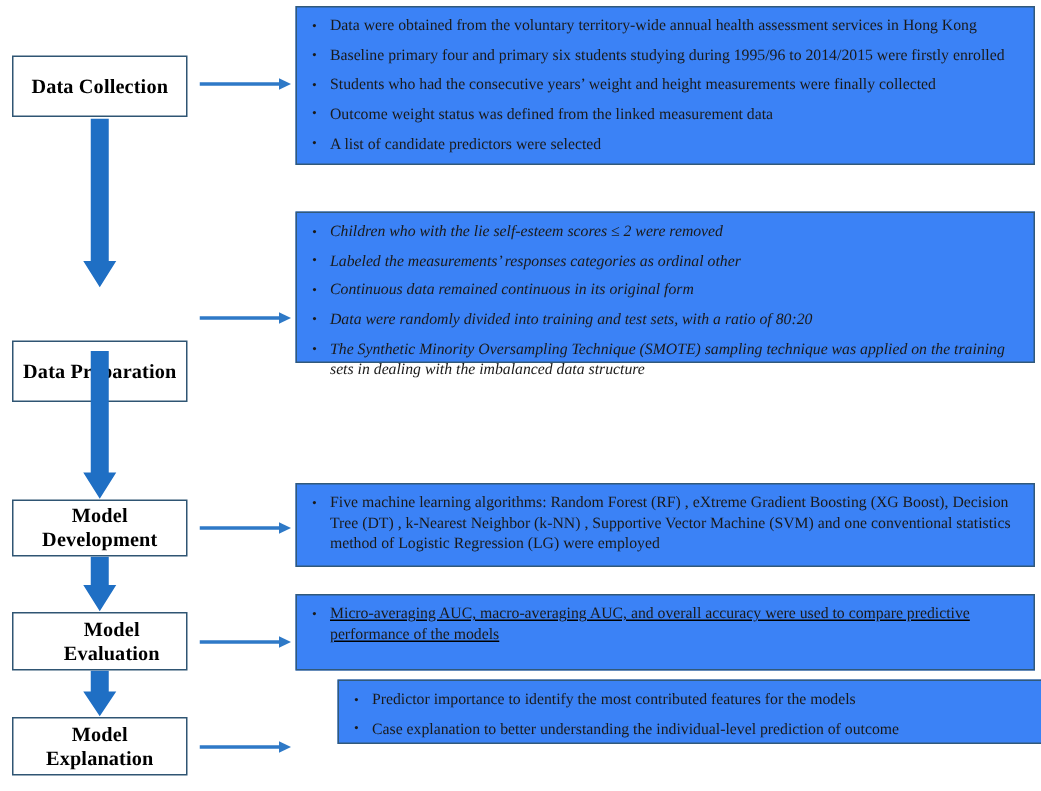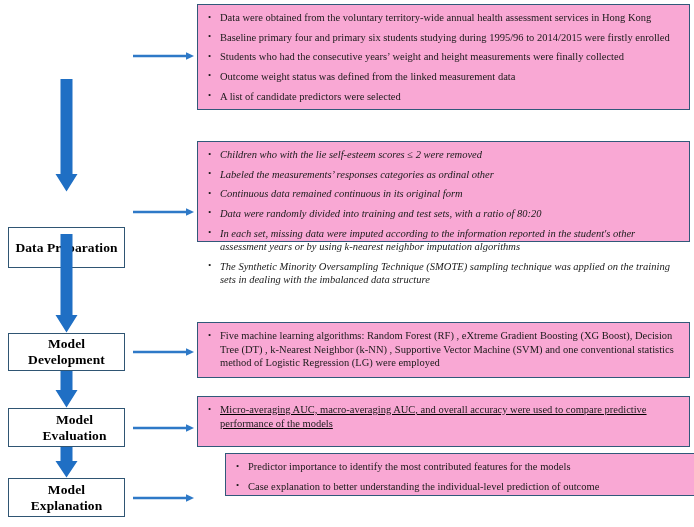--- a/index.html
+++ b/index.html
@@ -42,21 +42,21 @@
     letter-spacing: 0.1px;
     white-space: pre-line;
     padding: 0 4px;
   }
 
   
   .detail-panel {
     position: absolute;
     box-sizing: border-box;
     border: 1.4px solid #31597a;
-    background: #f9a8d4;
+    background: #3b82f6;
     padding: 6px 8px 6px 6px;
   }
   .bullet-list {
     margin: 0;
     padding: 0;
     list-style: none;
   }
   .bullet-item {
     position: relative;
     margin: 0 0 6px 0;
@@ -88,20 +88,23 @@
   .h-arrow {
     position: absolute;
   }
   .h-arrow svg { display: block; }
 </style>
 </head>
 <body>
 
 <div id="flow">
 
+  <div class="stage-box" style="left:8px; top:37px; width:117px; height:41px;">
+    <span class="stage-label">Data Collection</span>
+  </div>
 
   <div class="h-arrow" style="left:133px; top:50px; width:62px; height:12px;">
     <svg width="62" height="12" viewBox="0 0 62 12">
       <line x1="0" y1="6" x2="54" y2="6" stroke="#2e79c7" stroke-width="2.4"></line>
       <path d="M53 2.2 L61 6 L53 9.8 Z" fill="#2e79c7"></path>
     </svg>
   </div>
 
   <div class="detail-panel" style="left:197px; top:4px; width:493px; height:106px;">
     <ul class="bullet-list">
@@ -129,21 +132,20 @@
       <path d="M53 2.2 L61 6 L53 9.8 Z" fill="#2e79c7"></path>
     </svg>
   </div>
 
   <div class="detail-panel" style="left:197px; top:141px; width:493px; height:101px;font-style:italic;">
     <ul class="bullet-list">
       <li class="bullet-item">Children who with the lie self-esteem scores ≤ 2 were removed</li>
       <li class="bullet-item">Labeled the measurements’ responses categories as ordinal other</li>
       <li class="bullet-item">Continuous  data remained continuous in its original form</li>
       <li class="bullet-item">Data were randomly divided into training and test sets, with a ratio of 80:20</li>
-      <li class="bullet-item">In each set, missing data were imputed according to the information reported in the student's other assessment years or by using k-nearest neighbor imputation algorithms</li>
       <li class="bullet-item">The Synthetic Minority Oversampling Technique (SMOTE) sampling technique was applied on the training sets in dealing with the imbalanced data structure</li>
     </ul>
   </div>
 
   <div class="v-arrow" style="left:55px; top:234px; width:23px; height:99px;">
     <svg width="23" height="99" viewBox="0 0 23 99">
       <path d="M5.5 0 L17.5 0 L17.5 81 L22.5 81 L11.5 98.5 L0.5 81 L5.5 81 Z" fill="#1f6fc4"></path>
     </svg>
   </div>
 

